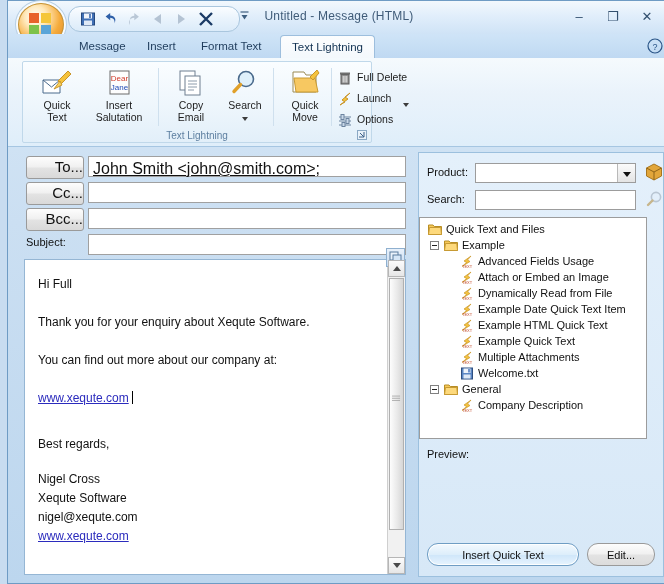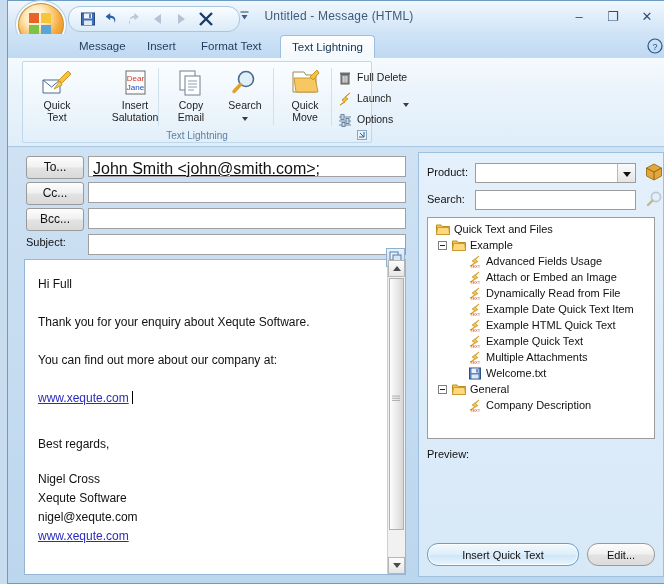--- a/index.html
+++ b/index.html
@@ -60,22 +60,22 @@
   .smallbtn .sic{position:absolute;left:0;top:2px;width:16px;height:16px;}
   .smallbtn .slbl{position:absolute;left:20px;top:3px;font-size:10.5px;white-space:nowrap;}
   .caret{display:inline-block;width:0;height:0;border-left:3px solid transparent;
     border-right:3px solid transparent;border-top:4px solid #3c3c3c;}
 
   
   .mailpane{position:absolute;left:8px;top:151px;width:396px;height:425px;}
   .hdrrow{position:absolute;left:0;width:396px;height:24px;}
   .hbtn{position:absolute;left:10px;top:0;width:56px;height:21px;
     background:linear-gradient(180deg,#fdfdfd 0%,#f0f0f0 48%,#e3e3e3 52%,#d9d9d9 100%);
-    border:1px solid #9a9a9a;border-radius:3px;font-size:12px;color:#111;
-    text-align:center;line-height:20px;cursor:default;}
+    border:1px solid #9a9a9a;border-radius:3px;font-size:15px;color:#111;
+    text-align:right;line-height:20px;cursor:default;}
   .hlabel{position:absolute;left:10px;top:2px;font-size:11px;color:#111;}
   .hfield{position:absolute;left:72px;top:0;width:318px;height:21px;
     background:#fff;border:1px solid #a0a0a0;box-sizing:border-box;
     font-size:16px;color:#111;padding:3px 0 0 4px;}
   .hfield .addr{text-decoration:underline;}
   .bodywrap{position:absolute;left:8px;top:107px;width:382px;height:316px;
     background:#fff;border:1px solid #95b6d4;box-sizing:border-box;}
   .bodytext{position:absolute;left:0;top:0;width:358px;height:314px;
     padding:12px 0 0 13px;box-sizing:border-box;font-size:12px;color:#111;line-height:24px;}
   .bodytext p{margin:0 0 14px 0;}
@@ -103,21 +103,21 @@
   .tllabel{position:absolute;left:0;top:3px;font-size:11px;color:#111;}
   .combo{position:absolute;left:48px;top:0;width:161px;height:20px;background:#fff;
     border:1px solid #9c9c9c;box-sizing:border-box;}
   .combo .arrowbox{position:absolute;right:0;top:0;width:17px;height:18px;
     background:linear-gradient(180deg,#fbfbfb,#e4e4e4);border-left:1px solid #b9b9b9;}
   .combo .arrowbox i{position:absolute;left:5px;top:8px;width:0;height:0;
     border-left:4px solid transparent;border-right:4px solid transparent;border-top:5px solid #111;}
   .txtbox{position:absolute;left:48px;top:0;width:161px;height:20px;background:#fff;
     border:1px solid #9c9c9c;box-sizing:border-box;}
   .sideicon{position:absolute;left:218px;top:0;width:18px;height:18px;}
-  .tree{position:absolute;left:8px;top:64px;width:228px;height:222px;background:#fff;
+  .tree{position:absolute;left:0;top:64px;width:228px;height:222px;background:#fff;
     border:1px solid #9c9c9c;box-sizing:border-box;overflow:hidden;}
   .tnode{position:relative;height:16px;white-space:nowrap;font-size:11px;color:#111;}
   .tnode .exp{position:absolute;top:3px;width:9px;height:9px;border:1px solid #808080;
     background:#fff;box-sizing:border-box;}
   .tnode .exp::before{content:"";position:absolute;left:1px;top:3px;width:5px;height:1px;background:#222;}
   .tnode .ti{position:absolute;top:1px;width:14px;height:13px;}
   .tnode .tt{position:absolute;top:1px;}
   .previewlabel{position:absolute;left:8px;top:295px;font-size:11px;color:#111;}
   .preview{position:absolute;left:8px;top:311px;width:228px;height:68px;background:#fff;
     border:1px solid #9c9c9c;box-sizing:border-box;overflow:hidden;}
@@ -216,21 +216,21 @@
             <path d="M3 12 L20 12 L20 25 L3 25 Z" fill="#ffffff" stroke="#4a6a8c"></path>
             <path d="M3 12 L11.5 19 L20 12" fill="none" stroke="#4a6a8c"></path>
             <path d="M28 3 L18 13 L21 16 L31 6 Z" fill="#f5c33c" stroke="#c9952a"></path>
             <path d="M20 13 L14 21 L22 17 Z" fill="#f9d35e" stroke="#c9952a"></path>
           </svg>
         </div>
         <div class="lbl">Quick</div>
         <div class="lbl">Text</div>
       </div>
 
-      <div class="bigbtn" style="left:76px;width:72px">
+      <div class="bigbtn" style="left:60px;width:72px">
         <div class="ic">
           <svg viewBox="0 0 34 30" width="34" height="30">
             <rect x="8" y="3" width="19" height="23" fill="#fdfdfd" stroke="#6a6a6a"></rect>
             <text x="17.5" y="13" font-size="8" fill="#d23a2a" text-anchor="middle" font-family="Liberation Sans">Dear</text>
             <text x="17.5" y="22" font-size="8" fill="#1f49b5" text-anchor="middle" font-family="Liberation Sans">Jane</text>
           </svg>
         </div>
         <div class="lbl">Insert</div>
         <div class="lbl">Salutation</div>
       </div>

